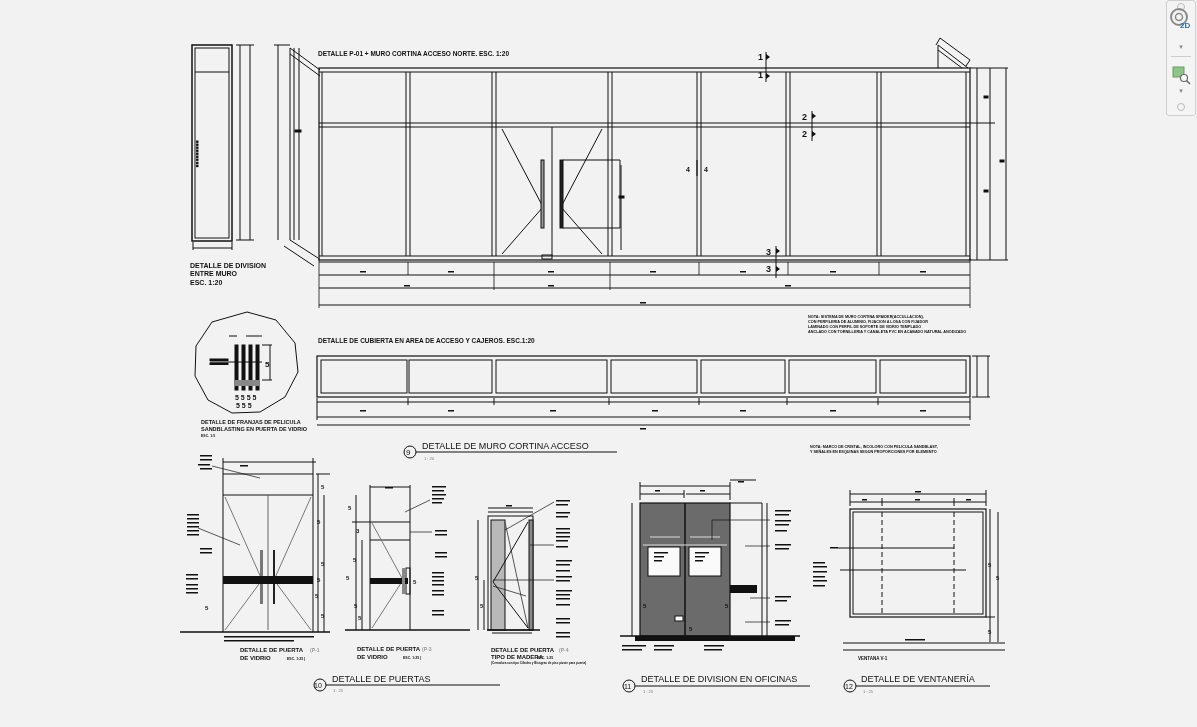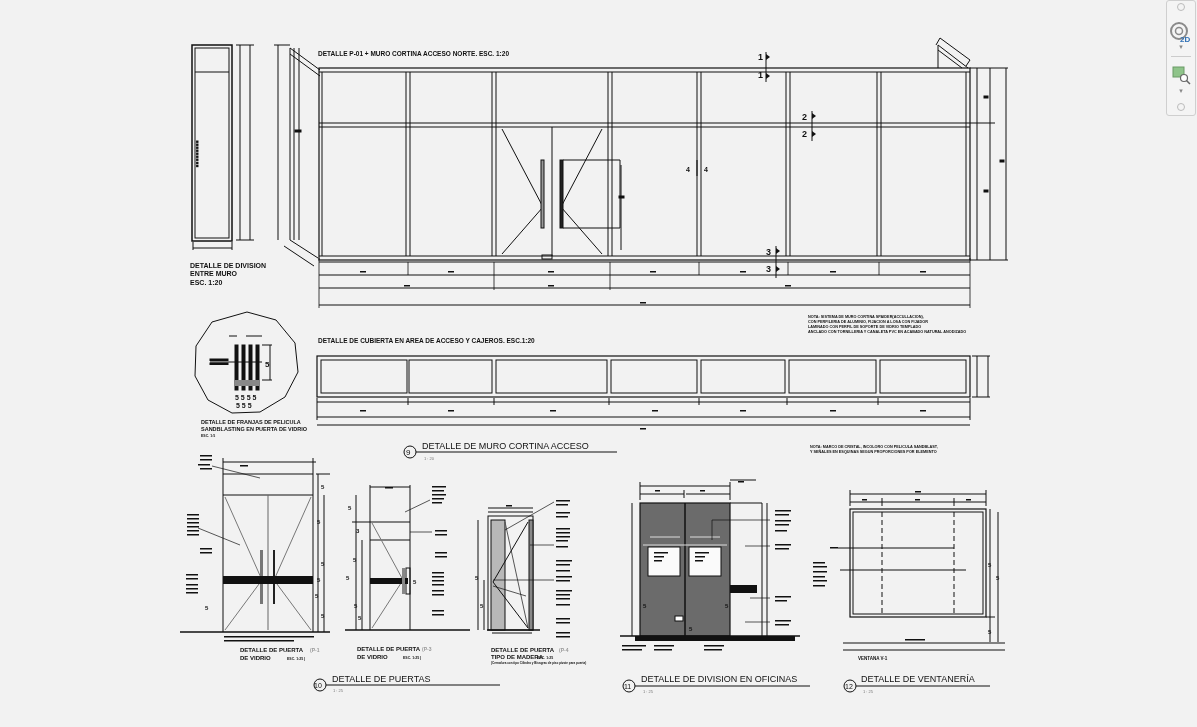--- a/index.html
+++ b/index.html
@@ -531,21 +531,21 @@
     <text x="845" y="689" font-size="7" fill="#111" stroke="none">12</text>
     <line x1="856" y1="686" x2="990" y2="686"></line>
     <text x="861" y="682" font-size="9" fill="#111" stroke="none">DETALLE DE VENTANERÍA</text>
     <text x="863" y="693" font-size="4" fill="#777" stroke="none">1 : 25</text>
   </g>
 </svg>
 </div>
 
 <div class="navbar">
   <div class="nav-top" style="top:2px;"></div>
-  <div class="nav-btn" style="top:18px;">
+  <div class="nav-btn" style="top:4px;">
     <svg width="24" height="24" viewBox="0 0 24 24">
       <circle cx="10" cy="11" r="8" fill="none" stroke="#8a8a8a" stroke-width="2"></circle>
       <circle cx="10" cy="11" r="3.5" fill="none" stroke="#8a8a8a" stroke-width="1.5"></circle>
       <text x="11" y="22" font-size="8" fill="#2e6fb5" font-weight="bold" font-family="Liberation Sans, sans-serif">2D</text>
     </svg>
   </div>
   <div class="nav-arrow" style="top:42px;">▾</div>
   <div class="nav-sep" style="top:55px;"></div>
   <div class="nav-btn" style="top:60px;">
     <svg width="22" height="22" viewBox="0 0 22 22">

